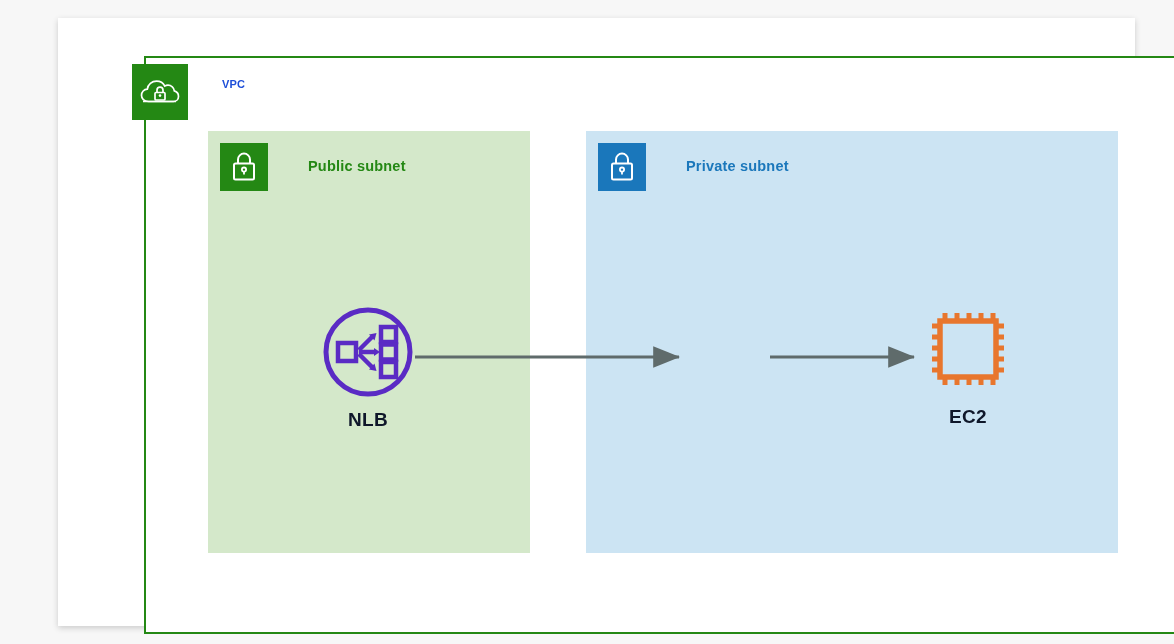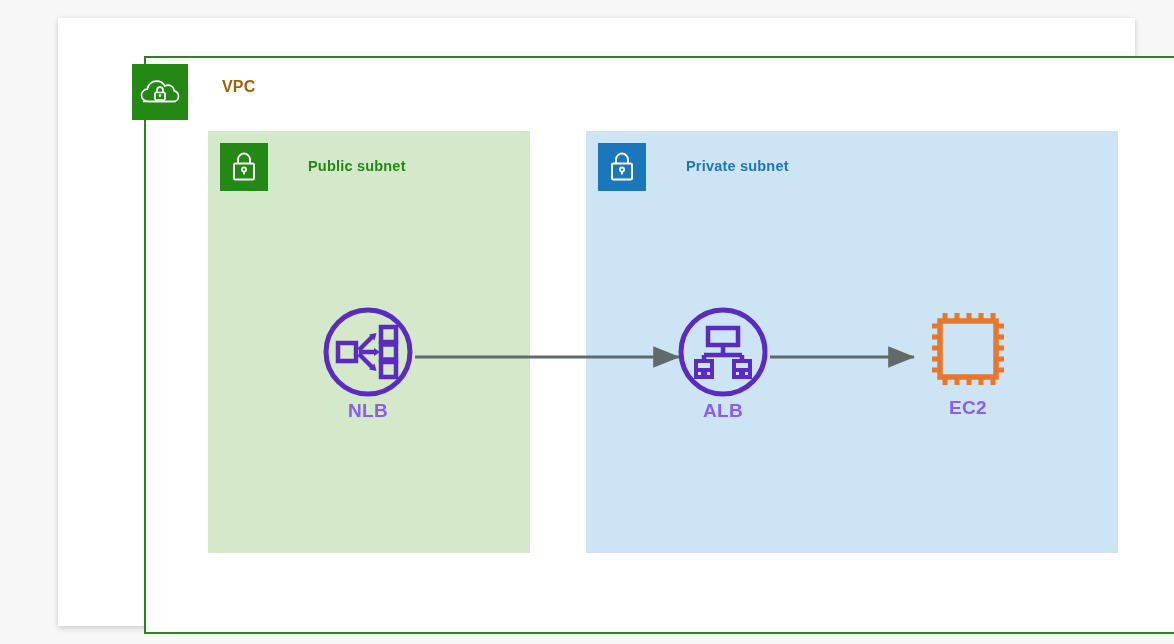--- a/index.html
+++ b/index.html
@@ -44,23 +44,23 @@
     height: 56px;
     background: #248814;
     display: flex;
     align-items: center;
     justify-content: center;
   }
   #vpc-label {
     position: absolute;
     left: 164px;
     top: 60px;
-    font-size: 16px;
+    font-size: 11px;
     font-weight: bold;
-    color: #a16207;
+    color: #1d4ed8;
     letter-spacing: 0.2px;
   }
   
   .subnet {
     position: absolute;
   }
   #public-subnet {
     left: 150px;
     top: 113px;
     width: 322px;
@@ -101,24 +101,24 @@
     position: absolute;
     width: 120px;
     text-align: center;
   }
   .node-glyph {
     width: 96px;
     height: 96px;
     margin: 0 auto;
   }
   .node-label {
-    margin-top: 0;
+    margin-top: 9px;
     font-size: 19px;
     font-weight: bold;
-    color: #8b5cf6;
+    color: #0f172a;
     letter-spacing: 0.3px;
   }
   #node-nlb { left: 250px; top: 286px; }
   #node-alb { left: 605px; top: 286px; }
   #node-ec2 { left: 850px; top: 283px; text-align: center; }
   
   .connector {
     position: absolute;
     left: 0;
     top: 0;
@@ -193,39 +193,20 @@
           <path d="M54 44 L60 48 L54 52 Z" fill="#5a2bc4"></path>
           <path d="M39 46 L52 33" stroke="#5a2bc4" stroke-width="4.5"></path>
           <path d="M49 30.5 L56.5 29 L54.5 36.5 Z" fill="#5a2bc4"></path>
           <path d="M39 50 L52 63" stroke="#5a2bc4" stroke-width="4.5"></path>
           <path d="M49 65.5 L56.5 67 L54.5 59.5 Z" fill="#5a2bc4"></path>
         </svg>
       </div>
       <div class="node-label">NLB</div>
     </div>
 
-    <div class="node" id="node-alb">
-      <div class="node-glyph">
-        <svg width="96" height="96" viewBox="0 0 96 96" aria-hidden="true">
-          <circle cx="48" cy="48" r="42" fill="none" stroke="#5a2bc4" stroke-width="5"></circle>
-          <rect x="33" y="24" width="30" height="17" fill="none" stroke="#5a2bc4" stroke-width="4.5"></rect>
-          <path d="M48 41 L48 51" stroke="#5a2bc4" stroke-width="4.5"></path>
-          <path d="M29 51 L67 51" stroke="#5a2bc4" stroke-width="4.5"></path>
-          <path d="M29 51 L29 57" stroke="#5a2bc4" stroke-width="4.5"></path>
-          <path d="M67 51 L67 57" stroke="#5a2bc4" stroke-width="4.5"></path>
-          <rect x="21" y="57" width="16" height="9" fill="none" stroke="#5a2bc4" stroke-width="4"></rect>
-          <rect x="59" y="57" width="16" height="9" fill="none" stroke="#5a2bc4" stroke-width="4"></rect>
-          <rect x="21" y="66" width="7" height="7" fill="none" stroke="#5a2bc4" stroke-width="4"></rect>
-          <rect x="30" y="66" width="7" height="7" fill="none" stroke="#5a2bc4" stroke-width="4"></rect>
-          <rect x="59" y="66" width="7" height="7" fill="none" stroke="#5a2bc4" stroke-width="4"></rect>
-          <rect x="68" y="66" width="7" height="7" fill="none" stroke="#5a2bc4" stroke-width="4"></rect>
-        </svg>
-      </div>
-      <div class="node-label">ALB</div>
-    </div>
 
     <div class="node" id="node-ec2">
       <div class="node-glyph">
         <svg width="96" height="96" viewBox="0 0 96 96" aria-hidden="true">
           <g stroke="#e8762d" stroke-width="5">
             <path d="M25 12 L25 21"></path>
               <path d="M37 12 L37 21"></path>
               <path d="M49 12 L49 21"></path>
             <path d="M61 12 L61 21"></path>
               <path d="M73 12 L73 21"></path>

